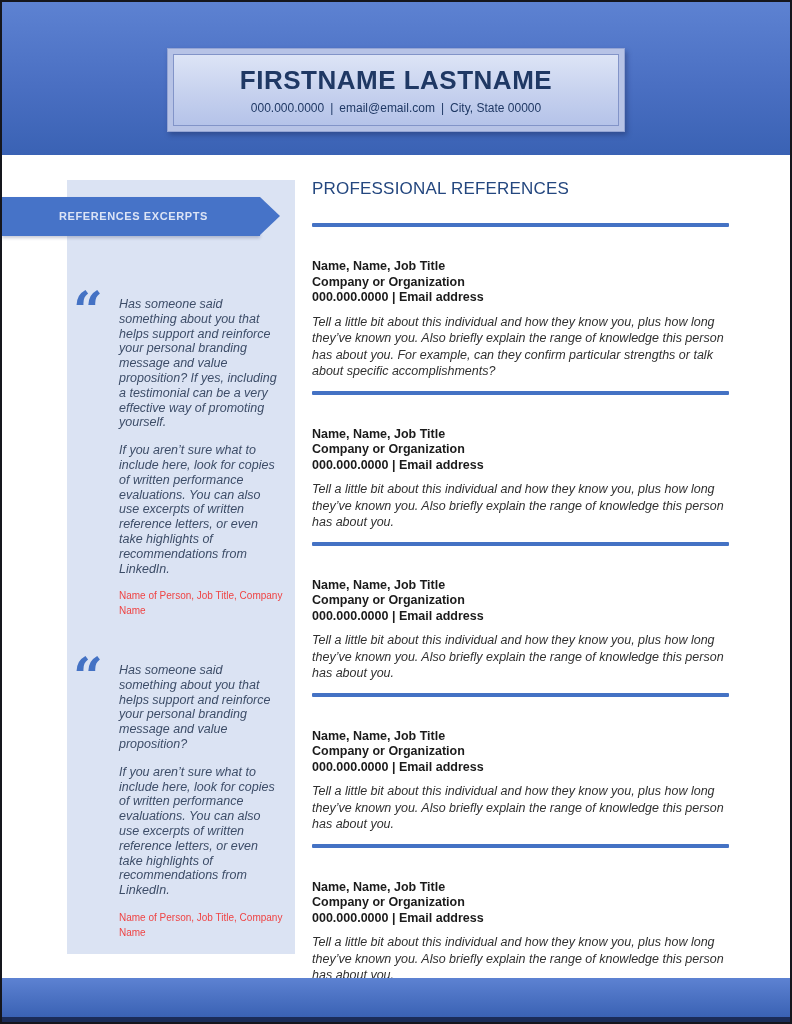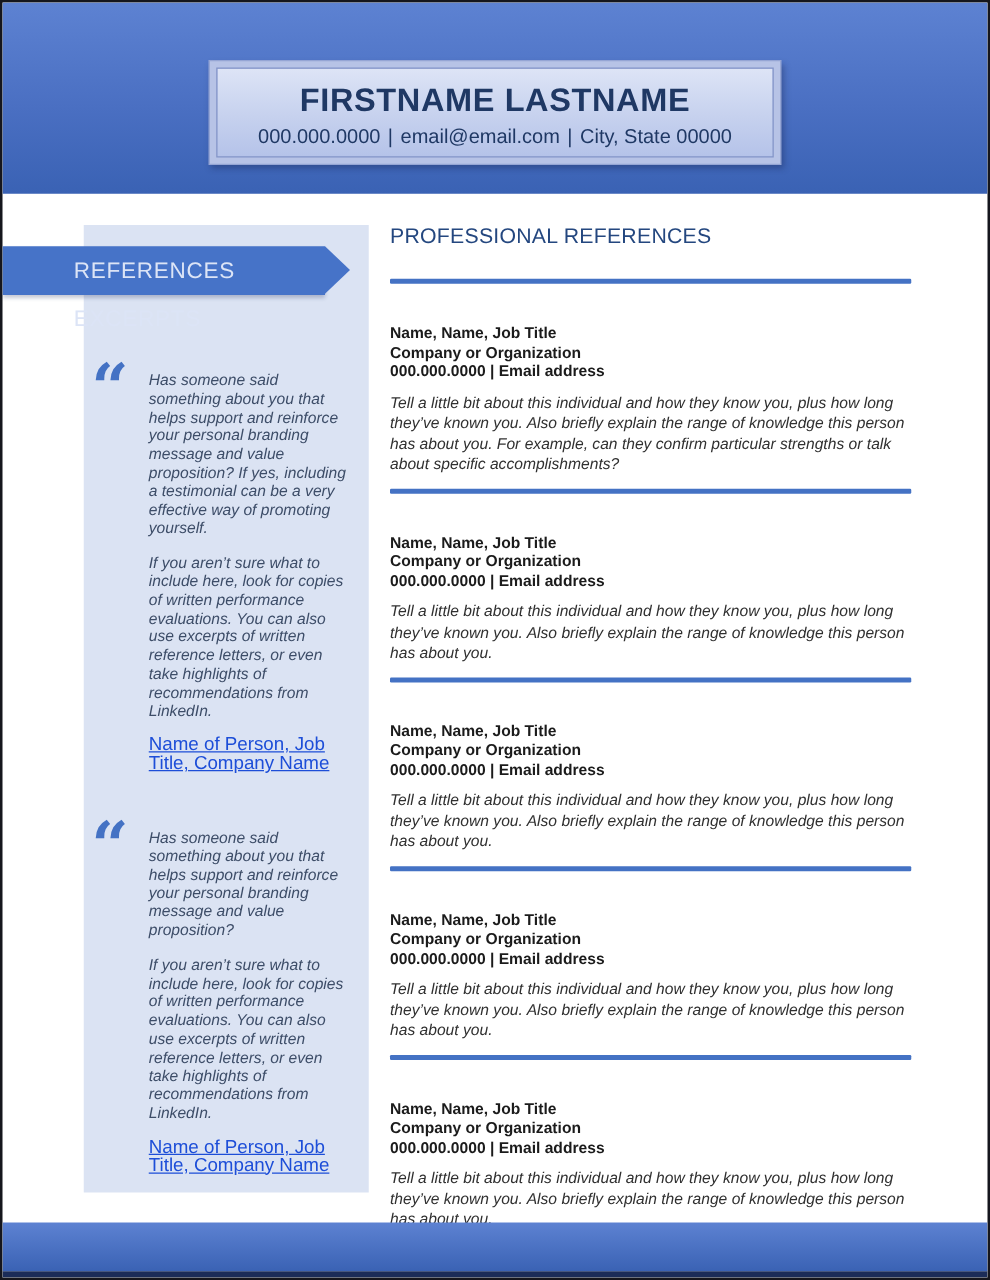--- a/index.html
+++ b/index.html
@@ -31,21 +31,21 @@
     background:linear-gradient(180deg,#dde4f6 0%,#c6d1ee 55%,#b5c3e9 100%);
     text-align:center;
   }
   .person-name {
     margin-top:10px;
     font-size:26px; font-weight:bold; letter-spacing:.5px;
     color:#1f3864;
   }
   .contact-line {
     margin-top:5px;
-    font-size:16px; color:#1f3864;
+    font-size:12px; color:#1f3864;
   }
   .contact-line .sep { margin:0 6px; }
 
   
   .bottom-banner {
     position:absolute; bottom:0; left:0; right:0; height:44px;
     background:linear-gradient(180deg,#5d82d2 0%,#3a62b4 100%);
     border-bottom:5px solid #1b2c58;
   }
 
@@ -62,41 +62,40 @@
   }
   .arrow-banner .arrow-tip {
     position:absolute; right:-20px; top:0;
     width:0; height:0;
     border-top:19.5px solid transparent;
     border-bottom:19.5px solid transparent;
     border-left:20px solid #4673c8;
   }
   .arrow-banner .banner-label {
     display:block; line-height:39px; padding-left:57px;
-    font-size:18px; font-weight:normal; letter-spacing:.6px;
+    font-size:11px; font-weight:bold; letter-spacing:.6px;
     color:#dce4f6;
   }
   .sidebar-content {
     position:absolute; left:65px; top:178px; width:228px;
     padding:105px 12px 0 52px;
   }
   .excerpt { position:relative; margin-bottom:44px; }
   .quote-glyph {
     position:absolute; left:-46px; top:-8px;
     font-family:"DejaVu Serif", serif; font-weight:bold;
     font-size:52px; line-height:44px; color:#4472c4;
   }
   .excerpt-p {
     font-size:12.5px; line-height:14.8px; font-style:italic;
     color:#3d4d68; margin-bottom:13px;margin-top:12px;
   }
   .attribution {
-    font-size:15px; line-height:14.8px;
-    color:#1d4ed8;
-    text-decoration:underline;
+    font-size:10px; line-height:14.8px;
+    color:#ef4444;
   }
 
   
   .main {
     position:absolute; left:310px; top:176px; width:417px;
   }
   .main-title {
     font-size:17px; line-height:22px; font-weight:normal;
     letter-spacing:.2px; color:#24477f;
   }

